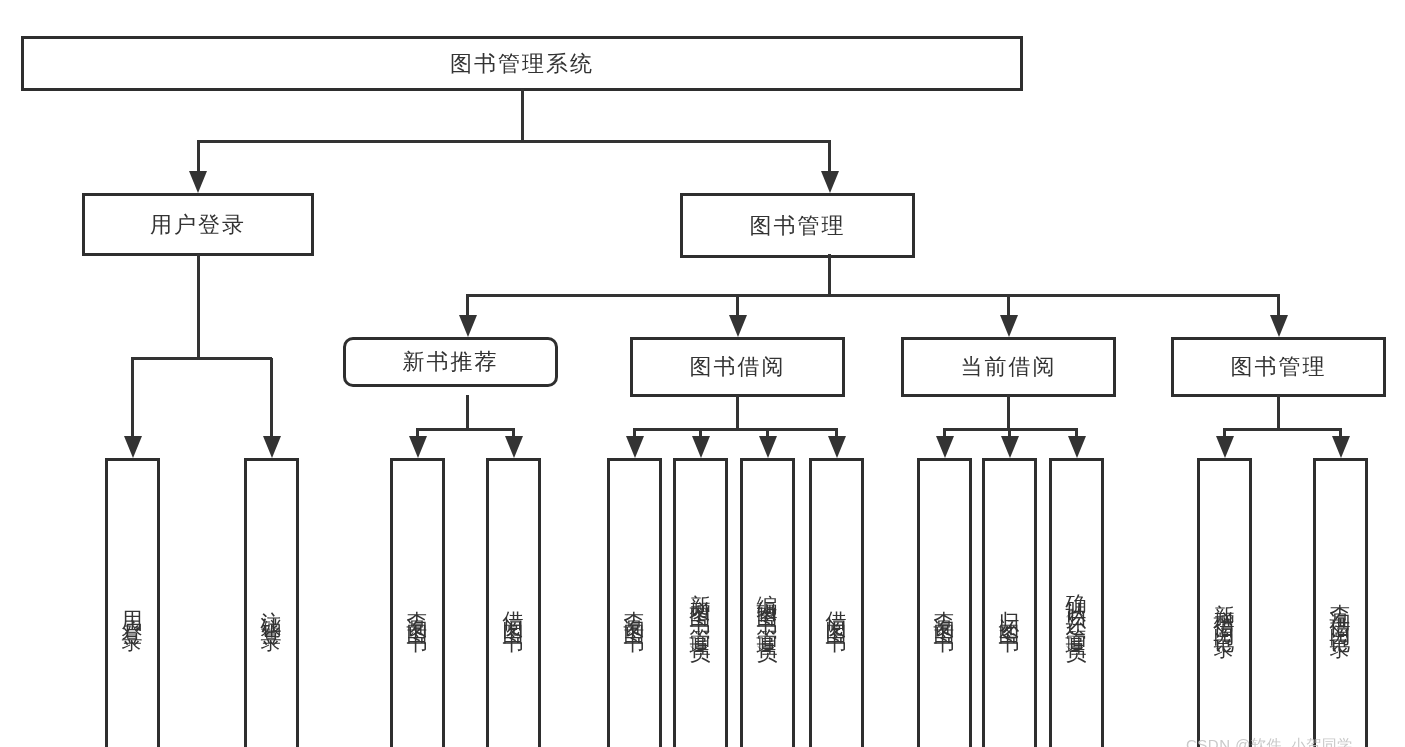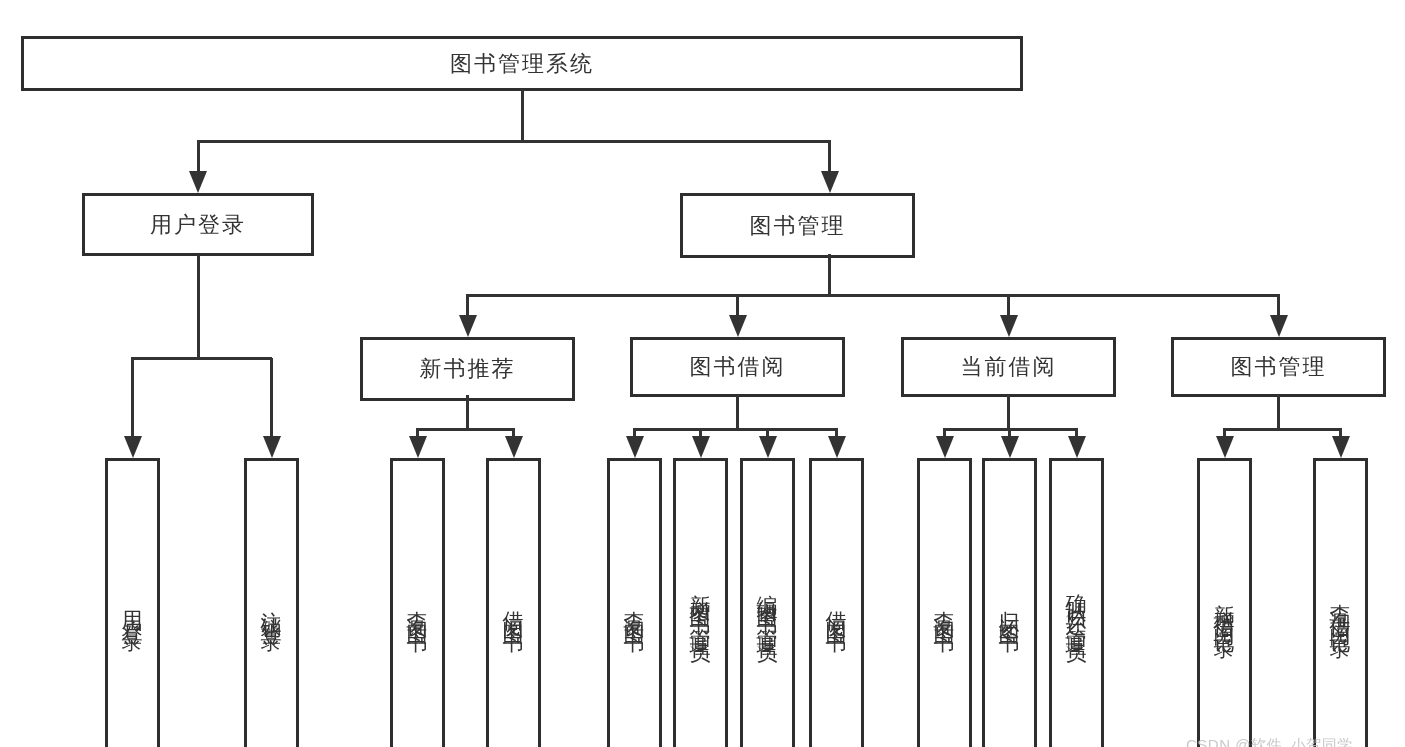--- a/index.html
+++ b/index.html
@@ -92,21 +92,21 @@
   <div class="hl" style="left:466px; top:270.5px; width:814px;"></div>
   <div class="vl" style="left:466px; top:272px; height:22px;"></div>
   <div class="arr" style="left:458.5px; top:292px;"></div>
   <div class="vl" style="left:736px; top:272px; height:22px;"></div>
   <div class="arr" style="left:728.5px; top:292px;"></div>
   <div class="vl" style="left:1007px; top:272px; height:22px;"></div>
   <div class="arr" style="left:999.5px; top:292px;"></div>
   <div class="vl" style="left:1277px; top:272px; height:22px;"></div>
   <div class="arr" style="left:1269.5px; top:292px;"></div>
 
-  <div class="box" style="left:360px; top:314px; width:215px; height:64px;">
+  <div class="box" style="left:343px; top:314px; width:215px; height:50px;border-radius:10px;">
     <span>新书推荐</span>
   </div>
   <div class="box" style="left:901px; top:314px; width:215px; height:60px;">
     <span>当前借阅</span>
   </div>
   <div class="box" style="left:630px; top:314px; width:215px; height:60px;">
     <span>图书借阅</span>
   </div>
   <div class="box" style="left:1171px; top:314px; width:215px; height:60px;">
     <span>图书管理</span>

